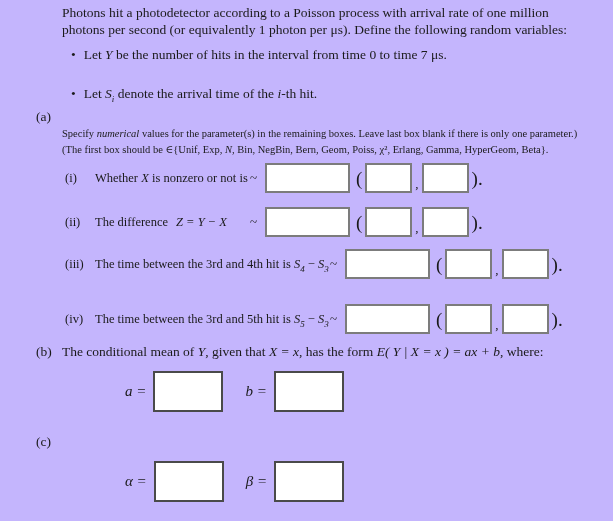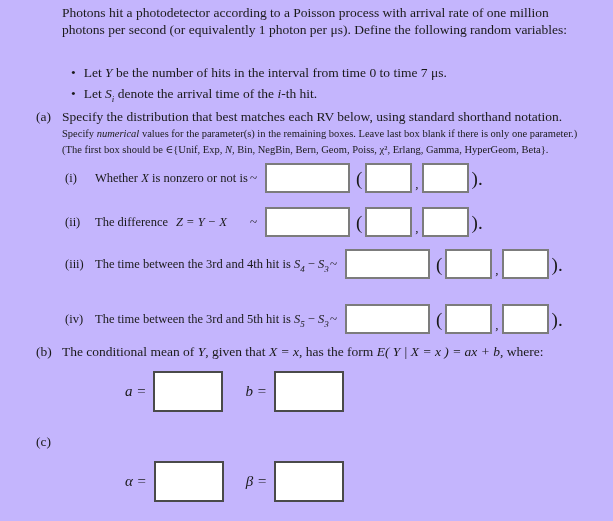--- a/index.html
+++ b/index.html
@@ -57,30 +57,29 @@
 </head>
 <body>
 
 <div class="page">
 
   <div class="abs intro">
     <div class="nowrap">Photons hit a photodetector according to a Poisson process with arrival rate of one million</div>
     <div class="nowrap">photons per second (or equivalently 1 photon per μs). Define the following random variables:</div>
   </div>
 
-  <div class="abs bullet" style="top:65px">
+  <div class="abs bullet" style="top:47px">
     <span class="marker">•</span><span>Let </span><i>Y</i><span> be the number of hits in the interval from time 0 to time 7 μs.</span>
   </div>
   <div class="abs bullet" style="top:86px">
     <span class="marker">•</span><span>Let </span><span class="mvar"><i>S</i><sub>i</sub></span><span> denote the arrival time of the </span><i>i</i><span>-th hit.</span>
   </div>
 
   <div class="abs part-head" style="top:109px">
     <span class="part-label">(a)</span>
-    <span class="part-text">Specify the distribution that best matches each RV below, using standard shorthand notation.</span>
   </div>
 
   <div class="abs note">
     <div><span>Specify </span><i>numerical</i><span> values for the parameter(s) in the remaining boxes. Leave last box blank if there is only one parameter.)</span></div>
     <div><span>(The first box should be ∈{Unif, Exp, </span><i>N</i><span>, Bin, NegBin, Bern, Geom, Poiss, χ², Erlang, Gamma, HyperGeom, Beta}.</span></div>
   </div>
 
   <div class="item" style="top:163px">
     <span class="num">(i)</span>
     <span class="lead lead-short">

